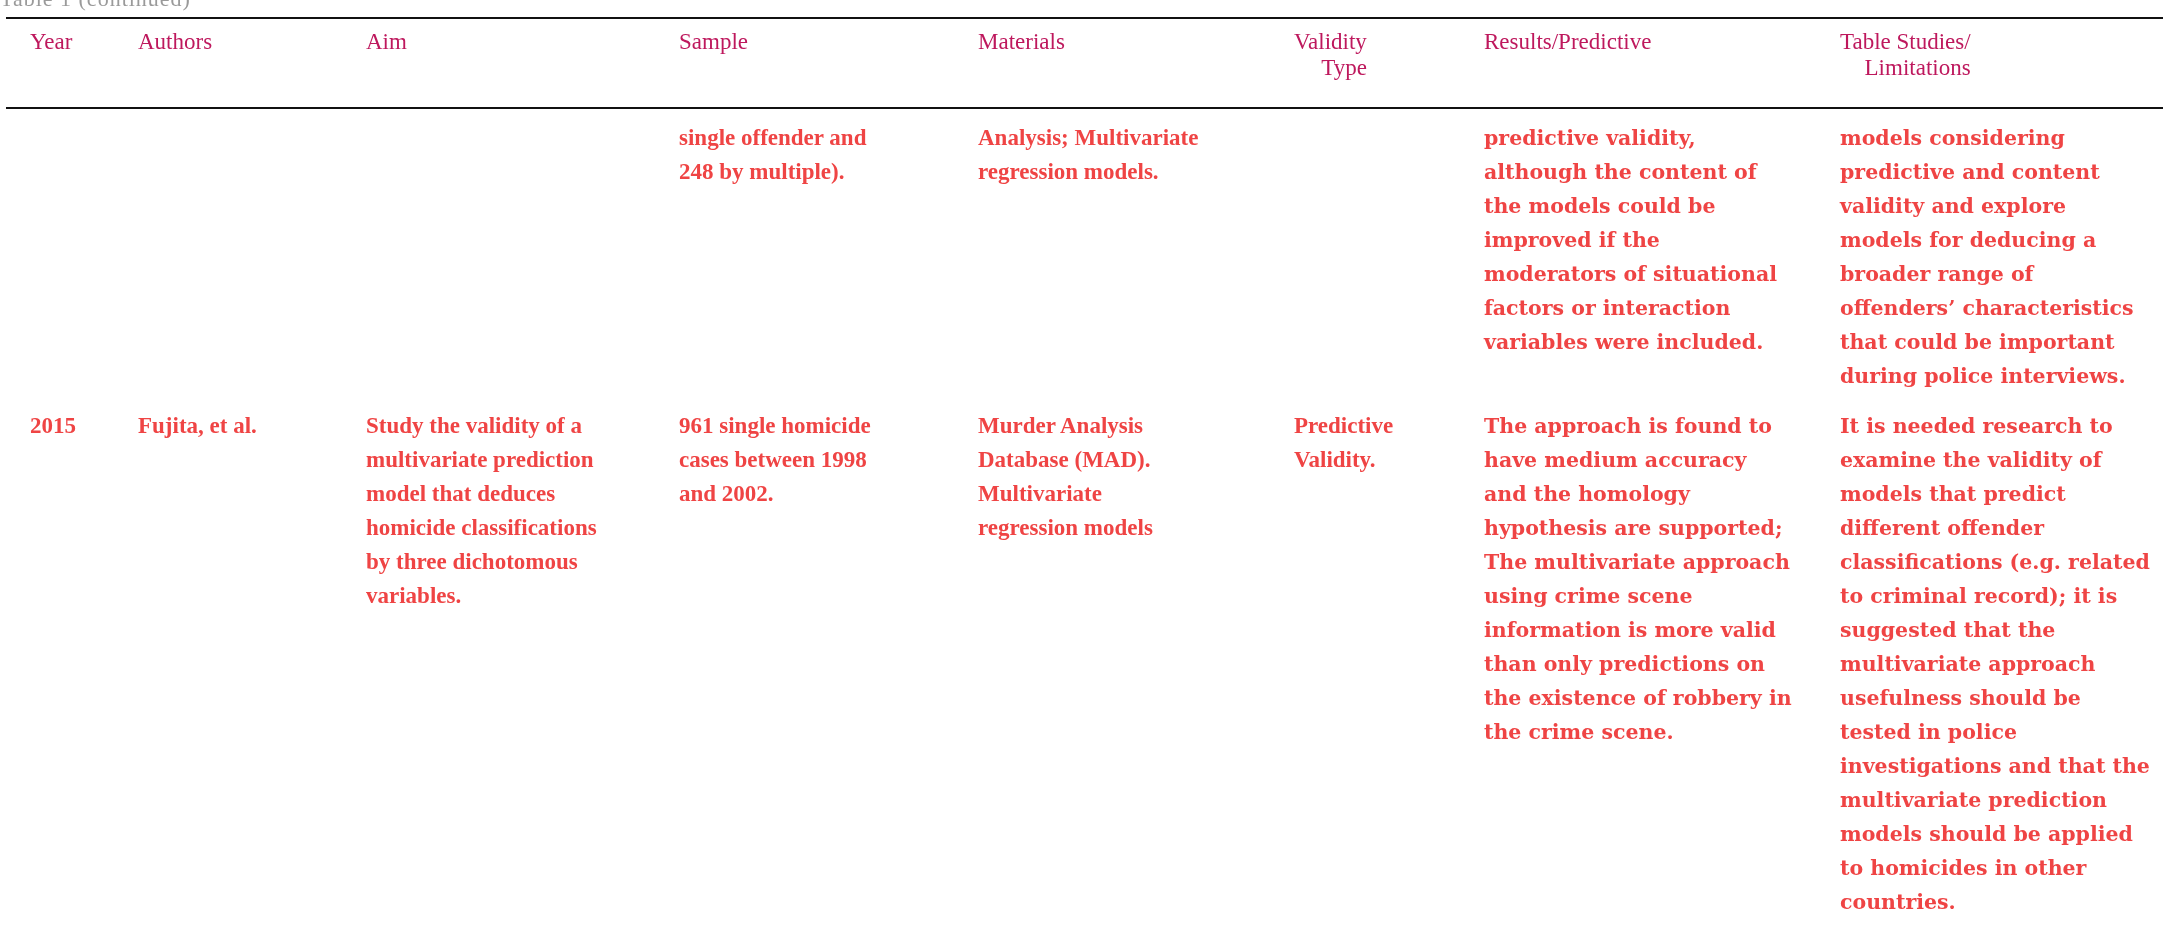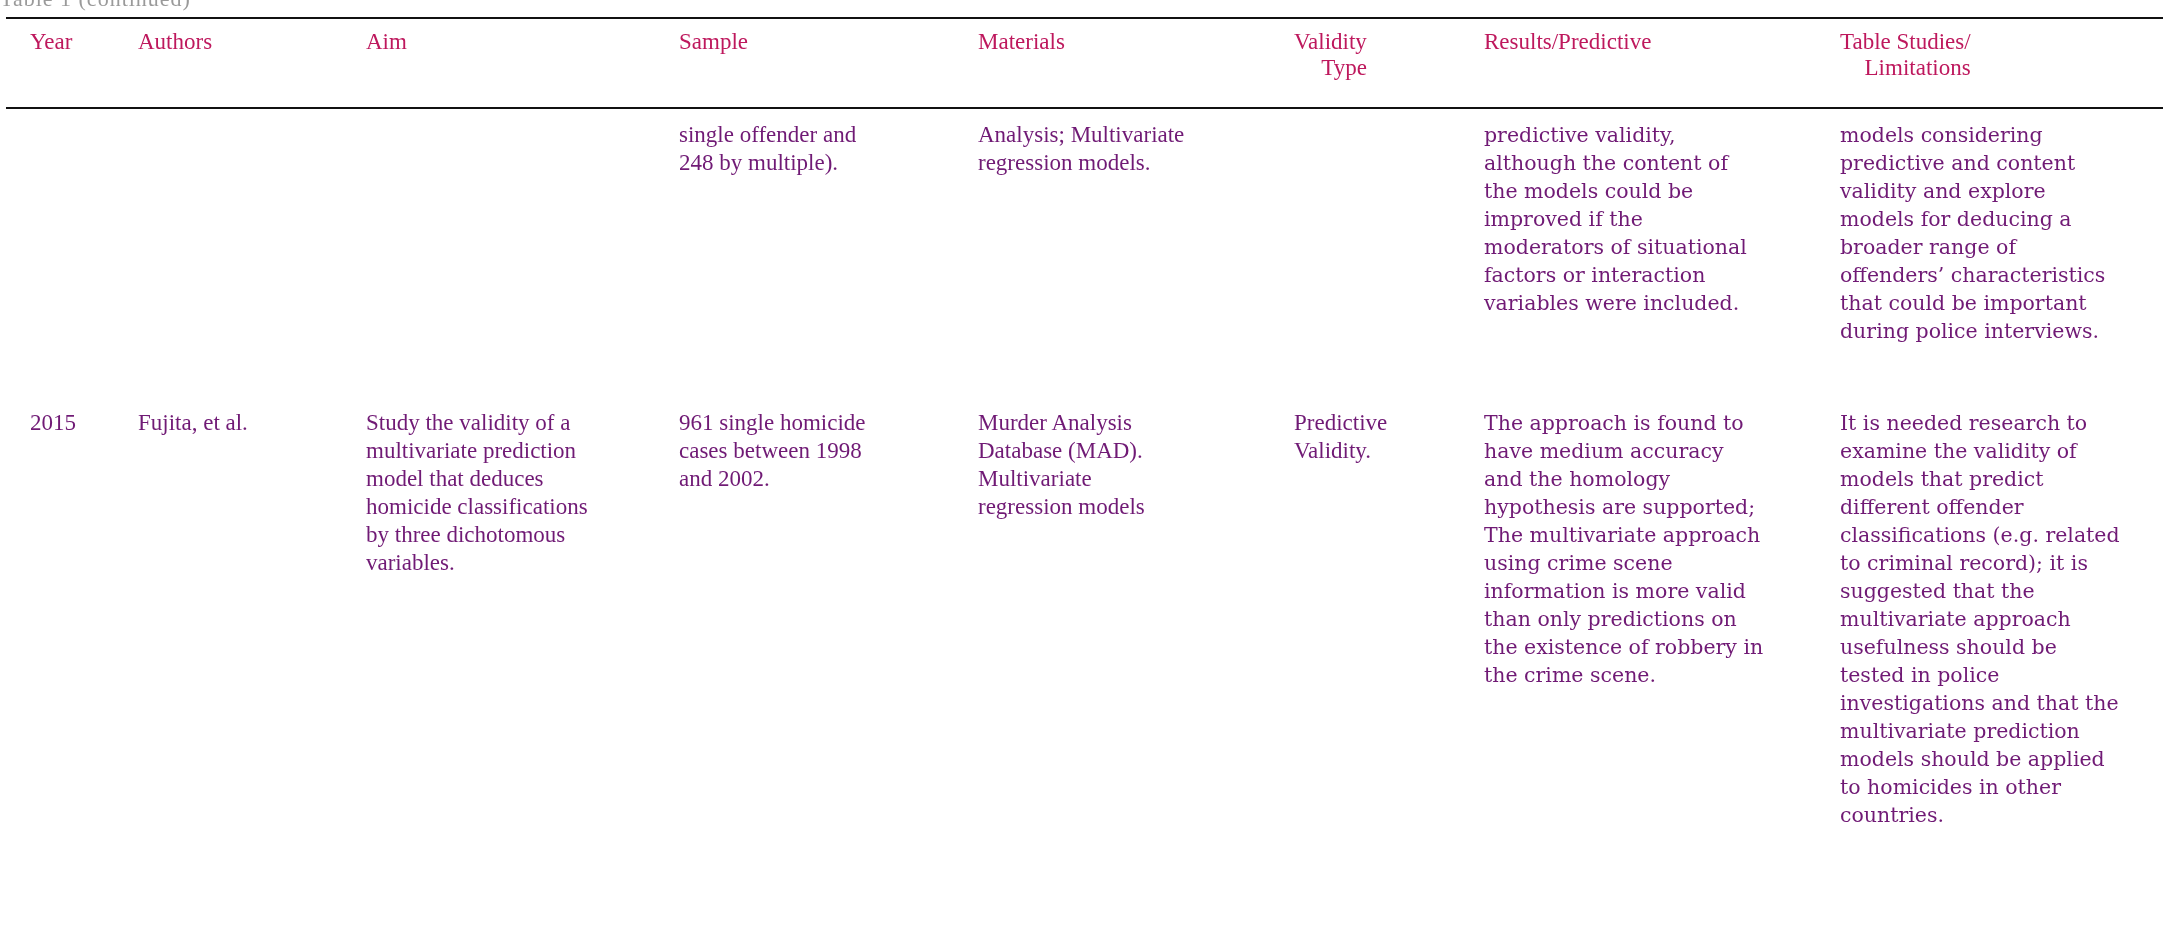--- a/index.html
+++ b/index.html
@@ -55,23 +55,24 @@
 
     .body-row {
       position: absolute;
       left: 0;
       width: 2163px;
     }
     .cell {
       position: absolute;
       top: 0;
       font-size: 21px;
-      line-height: 28px;
-      color: #701a75;
+      line-height: 34px;
+      color: #ef4444;
       white-space: pre-line;
+      font-weight: bold;
     }
     .cell.condensed {
       font-family: "Liberation Serif", serif;
       font-size: 23px;
     }
     .cell.serif {
       font-family: "DejaVu Serif", serif;
       font-size: 20.5px;
     }
 

